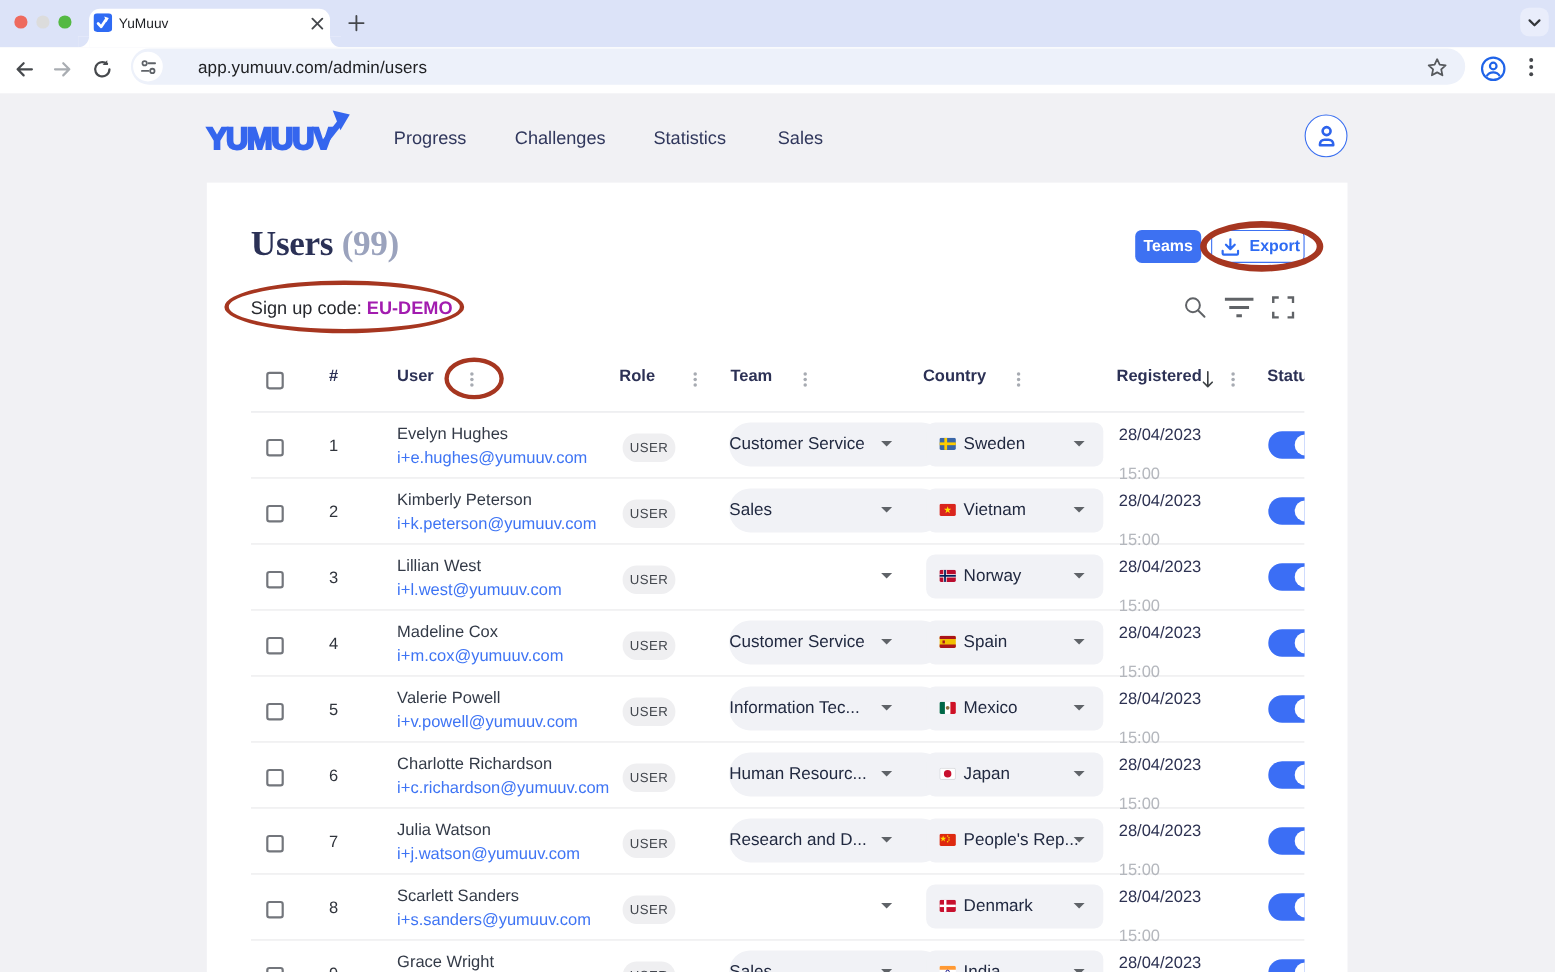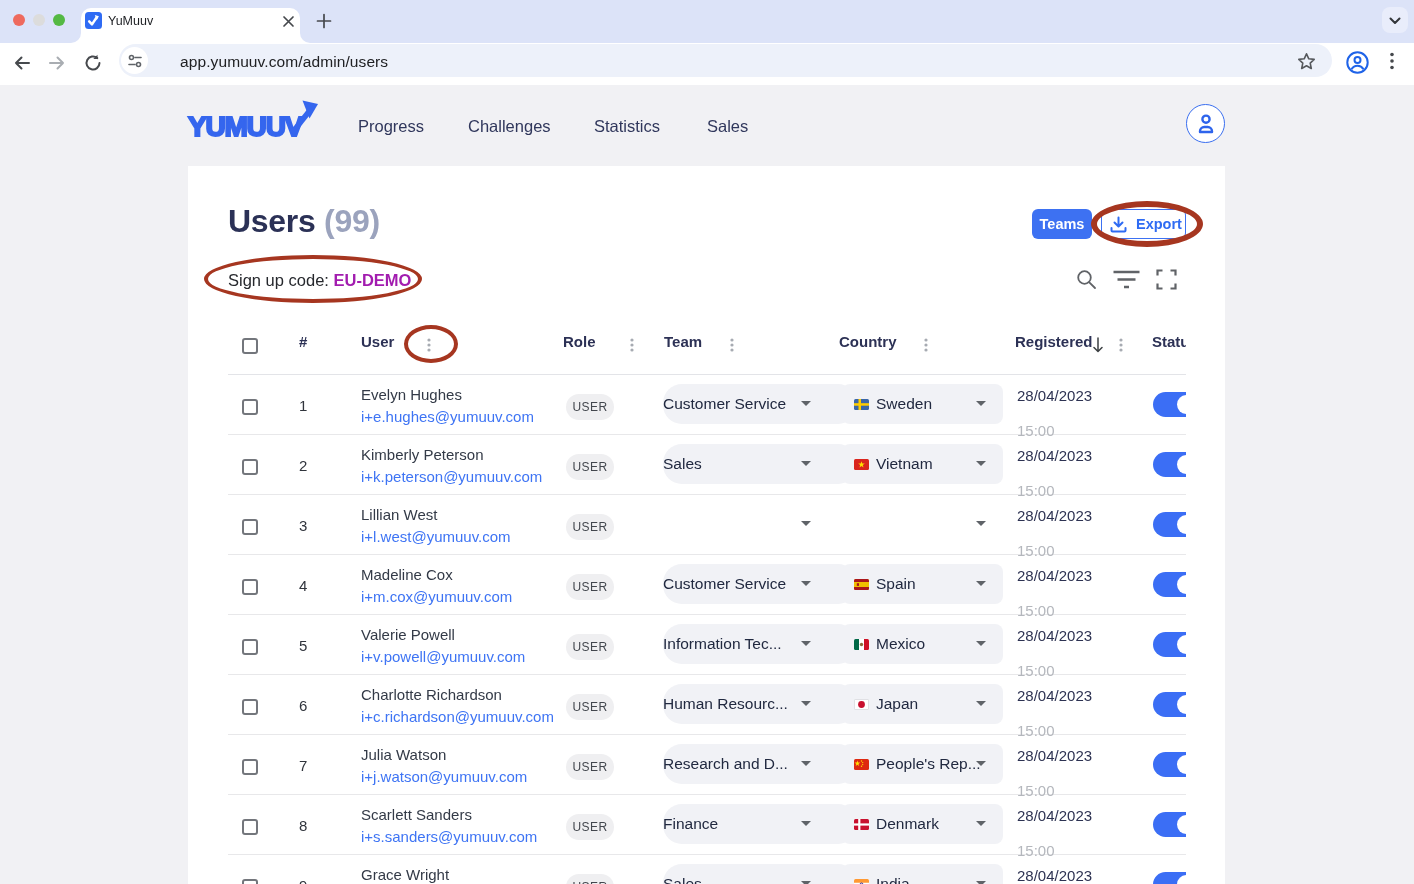--- a/index.html
+++ b/index.html
@@ -25,21 +25,21 @@
 #siteinfo { position:absolute; left:121px; top:47px; width:27px; height:27px; border-radius:50%; background:#fff; }
 #urltext { position:absolute; left:156px; top:53px; font-size:15.5px; color:#202124; letter-spacing:0.1px;margin-left:24px; }
 
 
 #appheader { position:absolute; left:0; top:85px; width:1414px; height:81px; background:#f1f1f4; }
 .nav { position:absolute; top:117px; font-size:16.5px; color:#30375c; }
 #avatarbtn { position:absolute; left:1186px; top:104px; width:39px; height:39px; border-radius:50%; background:#fff; border:1.5px solid #3a6ff0; }
 
 
 #card { position:absolute; left:188px; top:166px; width:1037px; height:718px; background:#fff; }
-#h1 { position:absolute; left:228px; top:203px; font-size:32px; font-weight:bold; color:#2b3156; letter-spacing:-0.3px; }
+#h1 { position:absolute; left:228px; top:203px; font-size:32px; font-weight:bold; color:#2b3156; letter-spacing:-0.3px;font-family:Liberation Serif, serif; }
 #h1 .count { color:#9ba3bd; }
 #signup { position:absolute; left:228px; top:271px; font-size:16.5px; color:#26282d; }
 #signup b { color:#a21caf; }
 #teamsbtn { position:absolute; left:1032px; top:209px; width:60px; height:30px; border-radius:6px; background:#3d71f2; color:#fff; font-size:14.5px; font-weight:bold; text-align:center; line-height:30px; }
 #exportbtn { position:absolute; left:1101px; top:209px; width:85px; height:30px; border-radius:6px; background:#fff; border:1px solid #3d71f2; color:#2e6bf3; font-size:14.5px; font-weight:bold; }
 #exportbtn span { position:absolute; left:34px; top:6px; }
 
 
 .redell { position:absolute; border:4.5px solid #a63620; border-radius:50%; }
 
@@ -243,20 +243,27 @@
 <div class="date2">15:00</div>
 <div class="toggle"></div>
 </div>
 <div class="row" style="top:175px;">
 <div class="cb" style="left:14px; top:24px;"></div>
 <div class="num">3</div>
 <div class="uname">Lillian West</div>
 <div class="uemail">i+l.west@yumuuv.com</div>
 <div class="chip">USER</div>
 <div class="caret" style="left:573px;"></div>
+<div class="sel country"><svg class="flag" width="15" height="11" viewBox="0 0 15 11">
+            <rect width="15" height="11" rx="1.5" fill="#ba0c2f"></rect>
+            <rect x="3.6" width="3" height="11" fill="#fff"></rect>
+            <rect y="4" width="15" height="3" fill="#fff"></rect>
+            <rect x="4.3" width="1.6" height="11" fill="#00205b"></rect>
+            <rect y="4.7" width="15" height="1.6" fill="#00205b"></rect>
+          </svg>Norway</div>
 <div class="caret" style="left:748px;"></div>
 <div class="date1">28/04/2023</div>
 <div class="date2">15:00</div>
 <div class="toggle"></div>
 </div>
 <div class="row" style="top:235px;">
 <div class="cb" style="left:14px; top:24px;"></div>
 <div class="num">4</div>
 <div class="uname">Madeline Cox</div>
 <div class="uemail">i+m.cox@yumuuv.com</div>
@@ -330,21 +337,20 @@
 <div class="date1">28/04/2023</div>
 <div class="date2">15:00</div>
 <div class="toggle"></div>
 </div>
 <div class="row" style="top:475px;">
 <div class="cb" style="left:14px; top:24px;"></div>
 <div class="num">8</div>
 <div class="uname">Scarlett Sanders</div>
 <div class="uemail">i+s.sanders@yumuuv.com</div>
 <div class="chip">USER</div>
-<div class="sel team">Finance</div>
 <div class="caret" style="left:573px;"></div>
 <div class="sel country"><svg class="flag" width="15" height="11" viewBox="0 0 15 11">
             <rect width="15" height="11" rx="1.5" fill="#c8102e"></rect>
             <rect x="4.2" width="2.2" height="11" fill="#fff"></rect>
             <rect y="4.4" width="15" height="2.2" fill="#fff"></rect>
           </svg>Denmark</div>
 <div class="caret" style="left:748px;"></div>
 <div class="date1">28/04/2023</div>
 <div class="date2">15:00</div>
 <div class="toggle"></div>

